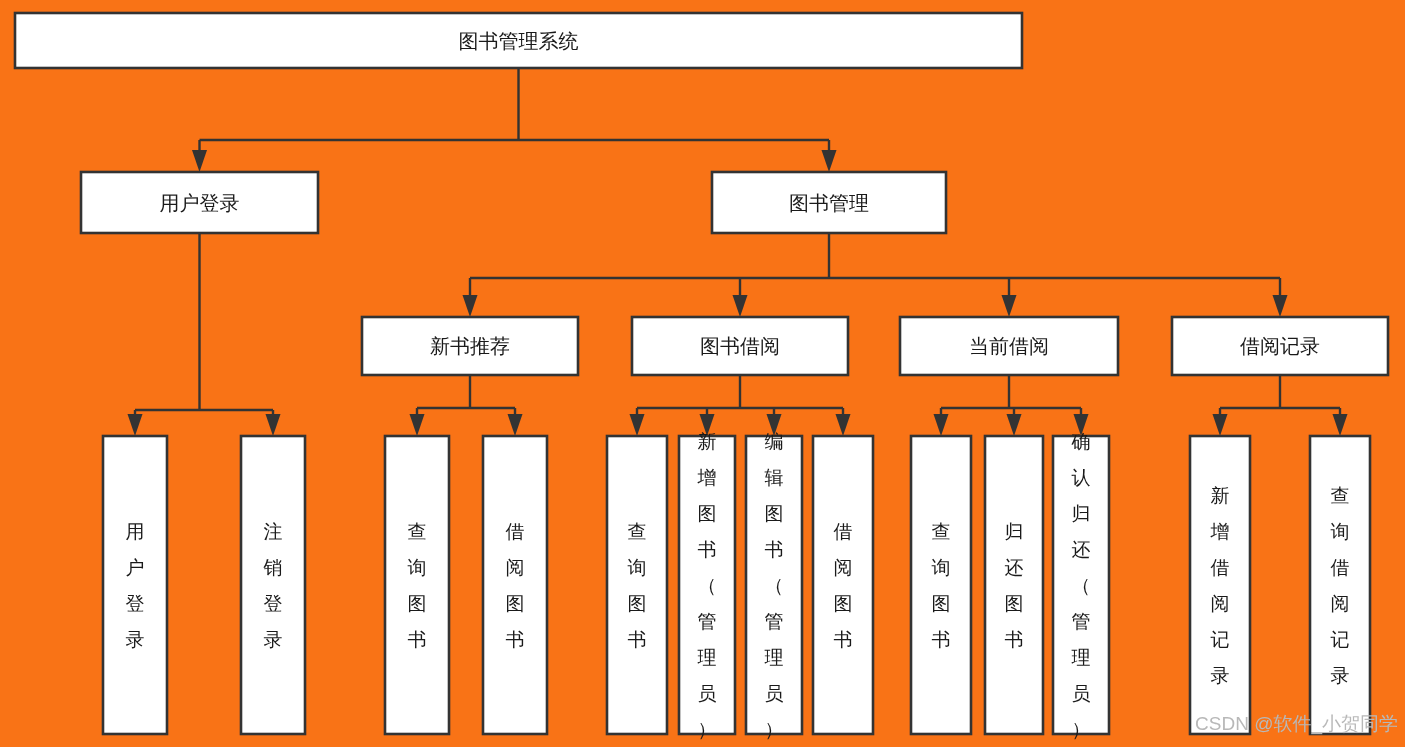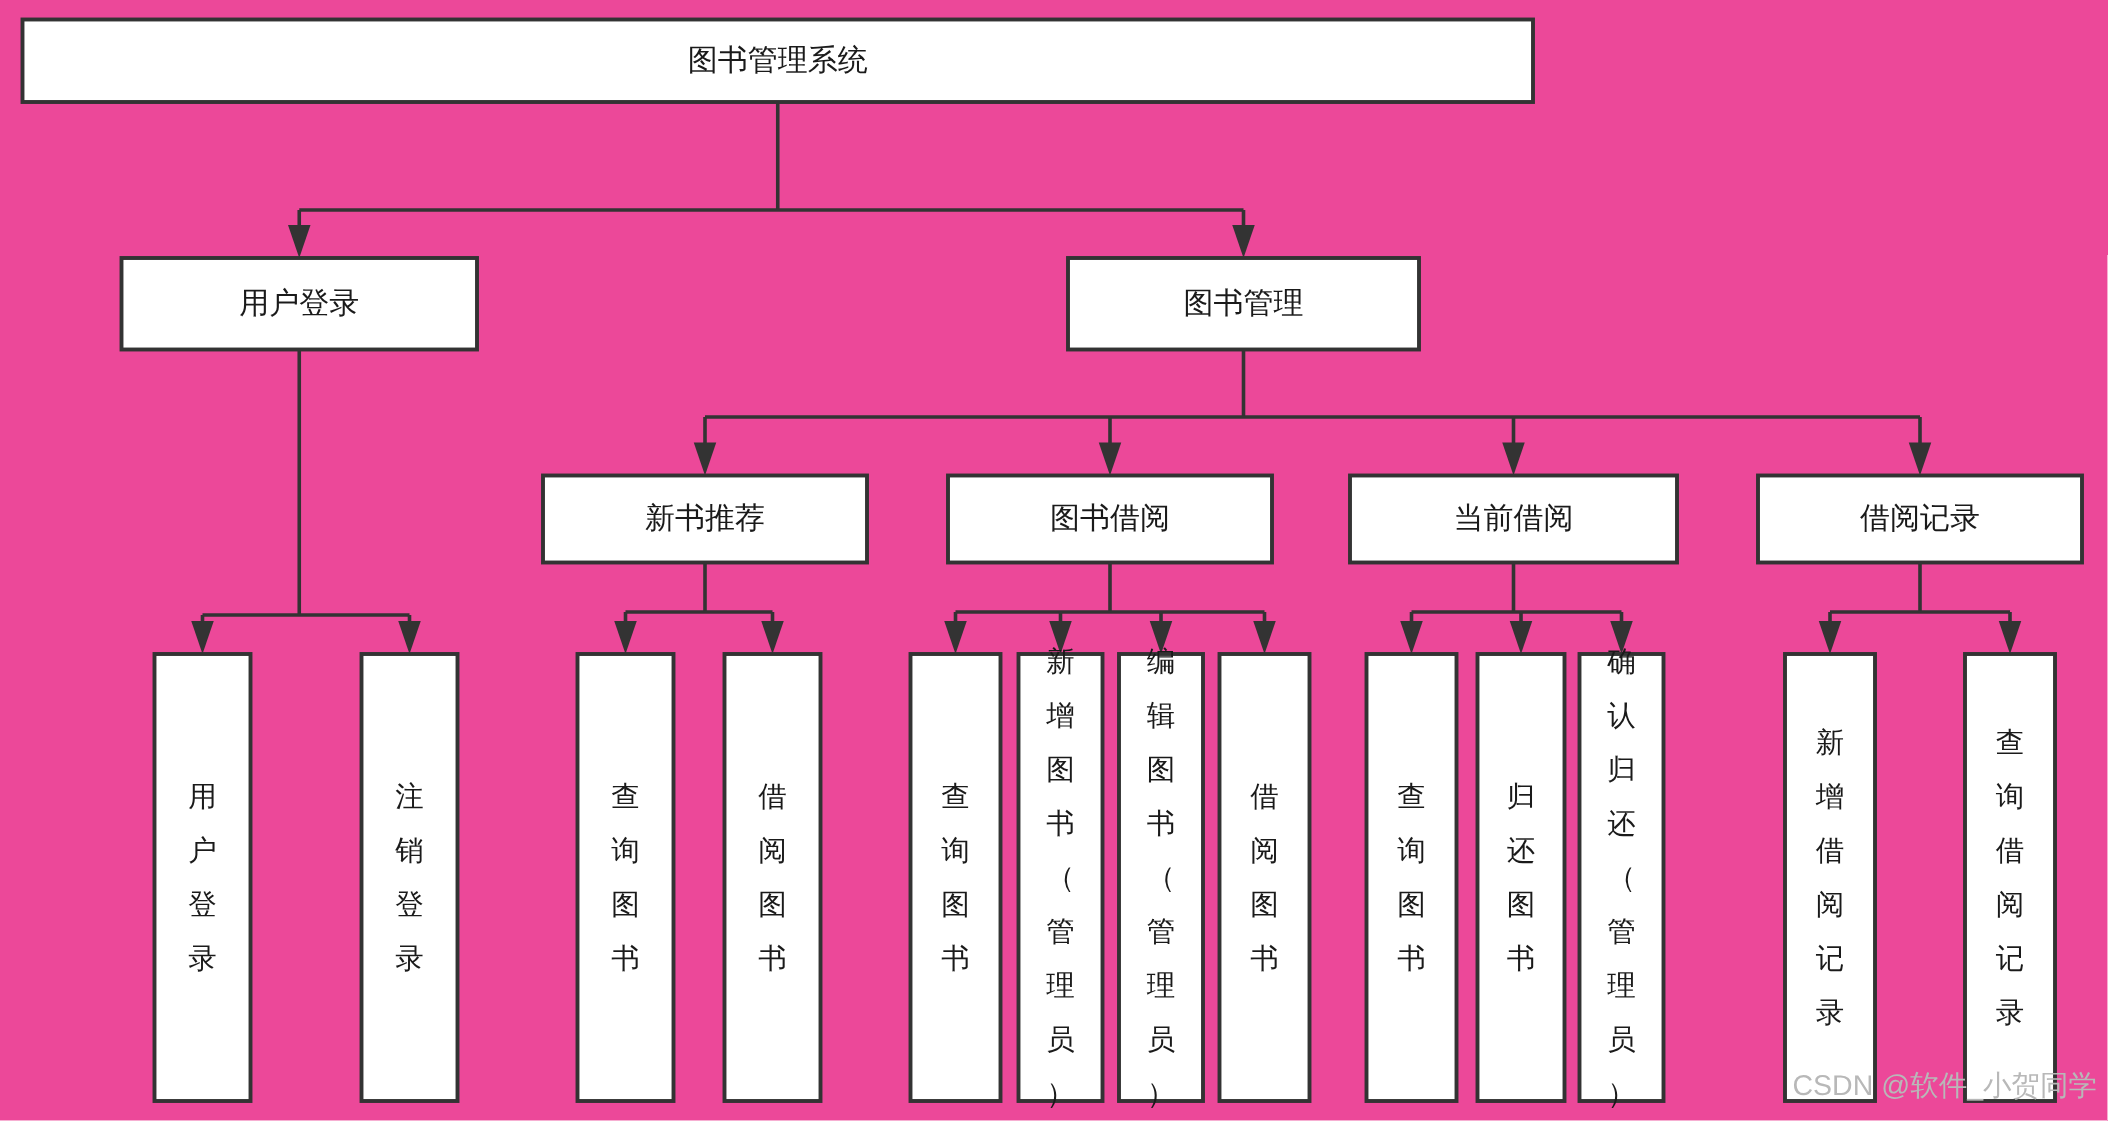--- a/index.html
+++ b/index.html
@@ -10,21 +10,21 @@
   body {
     width: 1405px;
     height: 747px;
     font-family: "Liberation Sans", "DejaVu Sans", sans-serif;
     overflow: hidden;
   }
   #diagram-root {
     position: relative;
     width: 1405px;
     height: 747px;
-    background: #ec4899;
+    background: #f97316;
   }
   svg.diagram-canvas {
     position: absolute;
     top: 0;
     left: 0;
     width: 1405px;
     height: 747px;
     display: block;
   }
   .node-box {

